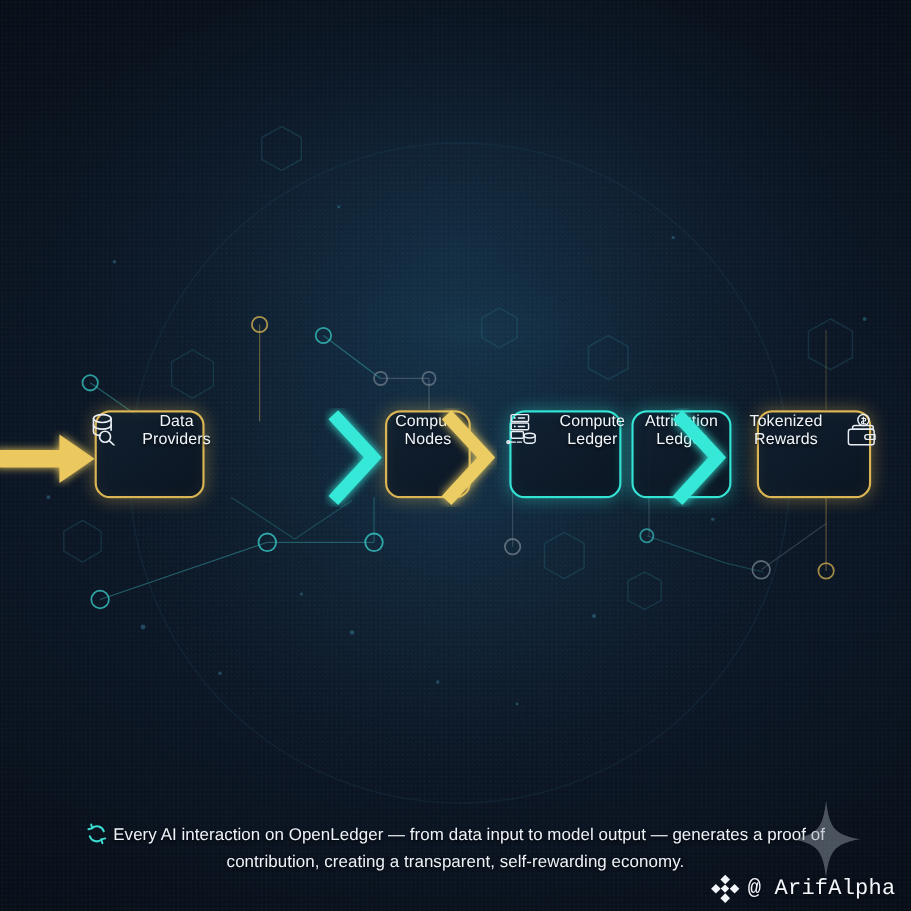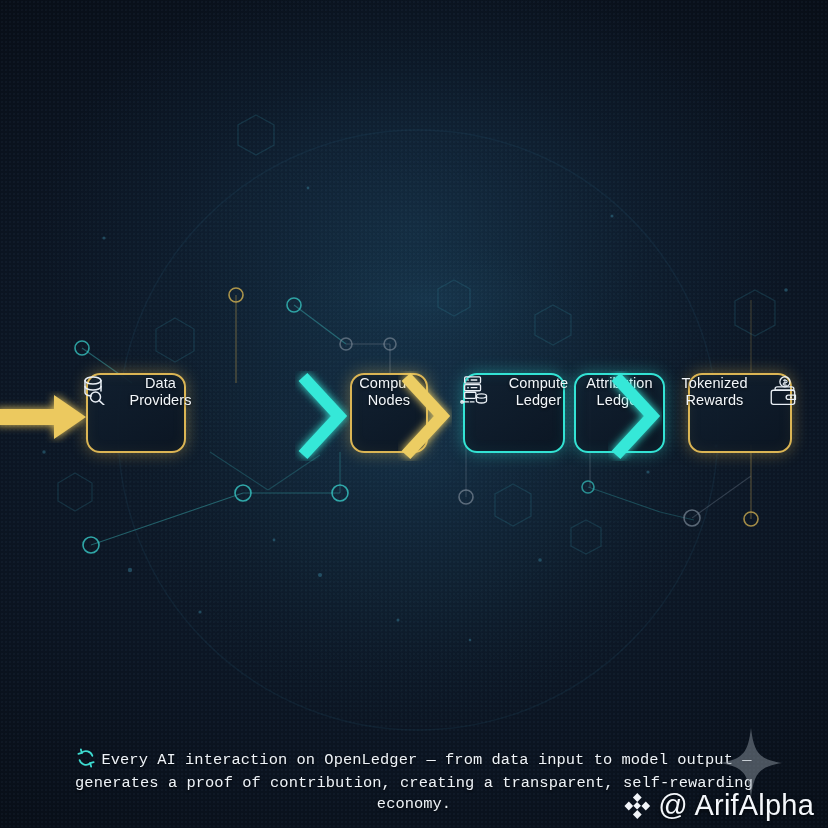--- a/index.html
+++ b/index.html
@@ -86,21 +86,20 @@
 
   .chev{ position:absolute; top:-2px; z-index:5; }
 
   
   #caption{
     position:absolute;
     left:0; right:0; top:748px;
     z-index:6;
     text-align:center;
     padding:0 42px;
-    font-family:Liberation Mono, monospace;
   }
   #caption .ctext{
     display:inline;
     color:#eef3f8;
     font-size:15.4px;
     line-height:21px;
     letter-spacing:.05px;
     text-shadow:0 1px 3px rgba(0,0,0,.8);
   }
   #caption .cicon{
@@ -113,23 +112,24 @@
   #watermark{
     position:absolute;
     right:14px; bottom:6px;
     z-index:7;
     display:flex;
     align-items:center;
     gap:7px;
   }
   #watermark .wtext{
     color:#f4f7fb;
-    font-size:29px;
+    font-size:20px;
     letter-spacing:.2px;
     text-shadow:0 1px 4px rgba(0,0,0,.75);
+    font-family:Liberation Mono, monospace;
   }
   #watermark .wlogo{ display:block; }
   #bigspark{
     position:absolute;
     right:46px; bottom:30px;
     z-index:6;
     opacity:.55;
   }
 </style>
 </head>

